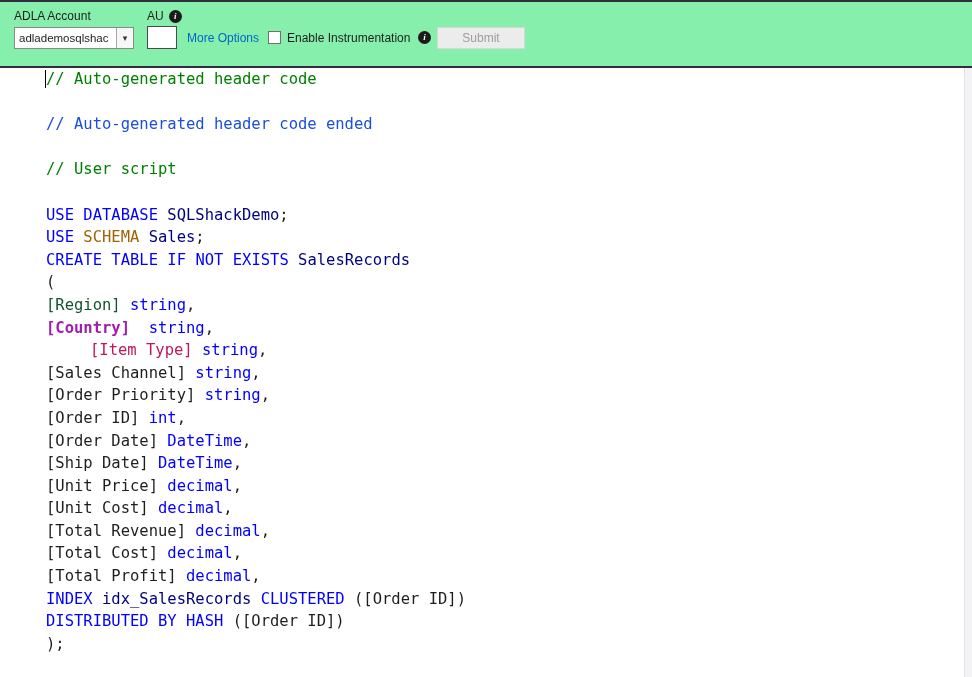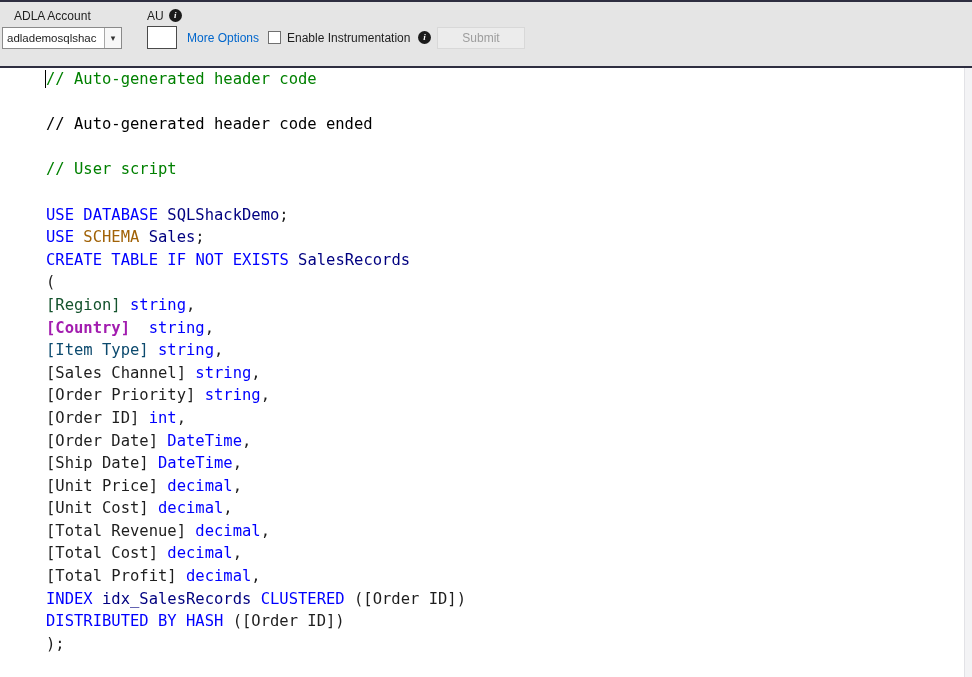--- a/index.html
+++ b/index.html
@@ -1,31 +1,31 @@
 <!DOCTYPE html>
 <html><head>
 <meta charset="utf-8">
 <style>
   * { margin:0; padding:0; box-sizing:border-box; }
   html,body { width:972px; height:677px; overflow:hidden; background:#ffffff;
               font-family:"Liberation Sans", sans-serif; }
 
   .top-line { height:2px; background:#2e2e40; }
 
-  .toolbar { position:relative; height:64px; background:#e5e5e5; }
+  .toolbar { position:relative; height:64px; background:#86efac; }
 
   .tb-label { position:absolute; font-size:12px; color:#1e1e1e; white-space:nowrap; }
   .adla-label { left:14px; top:7px; }
-  .au-label-wrap { position:absolute; left:147px; top:7px; display:flex; align-items:flex-start; gap:5px; }
+  .au-label-wrap { position:absolute; left:147px; top:7px; display:flex; align-items:center; gap:5px; }
 
   .info-icon { width:13px; height:13px; border-radius:50%; background:#1b1b1b; color:#ffffff;
                font-size:9px; font-weight:bold; font-family:"Liberation Serif", serif; font-style:italic;
                display:inline-flex; align-items:center; justify-content:center; line-height:1; }
 
-  .combo { position:absolute; left:2px; top:25px; width:120px; height:22px;
+  .combo { position:absolute; left:14px; top:25px; width:120px; height:22px;
            border:1px solid #8a8a8a; background:#ffffff; display:flex; align-items:stretch; }
   .combo-text { flex:1; font-size:11.5px; color:#1e1e1e; padding-left:4px; display:flex;
                 align-items:center; white-space:nowrap; overflow:hidden; }
   .combo-btn { width:17px; border-left:1px solid #a8a8a8; background:#f7f7f7; color:#333333;
                font-size:9px; display:flex; align-items:center; justify-content:center; cursor:default; }
 
   .au-input { position:absolute; left:147px; top:24px; width:30px; height:23px;
               border:1px solid #4a4a4a; font-size:12px; padding:0 3px;
               font-family:"Liberation Sans", sans-serif; }
 
@@ -87,31 +87,31 @@
     <button class="submit-btn" disabled="">Submit</button>
   </div>
 
   <div class="divider"></div>
 
   <div class="editor">
     <div class="caret"></div>
     <div class="code">
         <div class="code-line"><span style="color: rgb(0, 128, 0);">// Auto-generated header code</span></div>
         <div class="code-line">&nbsp;</div>
-        <div class="code-line"><span style="color: #000000;">// Auto-generated header code ended</span></div>
+        <div class="code-line"><span style="color: #1d4ed8;">// Auto-generated header code ended</span></div>
         <div class="code-line">&nbsp;</div>
         <div class="code-line"><span style="color: rgb(0, 128, 0);">// User script</span></div>
         <div class="code-line">&nbsp;</div>
         <div class="code-line"><span style="color: rgb(0, 0, 255);">USE</span><span style="color: rgb(30, 30, 30);"> </span><span style="color: rgb(0, 0, 255);">DATABASE</span><span style="color: rgb(30, 30, 30);"> </span><span style="color: rgb(0, 0, 128);">SQLShackDemo</span><span style="color: rgb(30, 30, 30);">;</span></div>
         <div class="code-line"><span style="color: rgb(0, 0, 255);">USE</span><span style="color: rgb(30, 30, 30);"> </span><span style="color: #a16207;">SCHEMA</span><span style="color: rgb(30, 30, 30);"> </span><span style="color: rgb(0, 0, 128);">Sales</span><span style="color: rgb(30, 30, 30);">;</span></div>
         <div class="code-line"><span style="color: rgb(0, 0, 255);">CREATE</span><span style="color: rgb(30, 30, 30);"> </span><span style="color: rgb(0, 0, 255);">TABLE</span><span style="color: rgb(30, 30, 30);"> </span><span style="color: rgb(0, 0, 255);">IF</span><span style="color: rgb(30, 30, 30);"> </span><span style="color: rgb(0, 0, 255);">NOT</span><span style="color: rgb(30, 30, 30);"> </span><span style="color: rgb(0, 0, 255);">EXISTS</span><span style="color: rgb(30, 30, 30);"> </span><span style="color: rgb(0, 0, 128);">SalesRecords</span></div>
         <div class="code-line"><span style="color: rgb(30, 30, 30);">(</span></div>
         <div class="code-line"><span style="color: #14532d;">[Region] </span><span style="color: rgb(0, 0, 255);">string</span><span style="color: rgb(30, 30, 30);">,</span></div>
         <div class="code-line"><span style="color: #a21caf; font-weight: bold;">[Country]  </span><span style="color: rgb(0, 0, 255);">string</span><span style="color: rgb(30, 30, 30);">,</span></div>
-        <div class="code-line"><span style="color: #0c4a6e;">[Item Type] </span><span style="color: rgb(0, 0, 255);">string</span><span style="color: rgb(30, 30, 30);">,</span></div>
+        <div class="code-line"><span style="color: #be185d; margin-left: 44px;">[Item Type] </span><span style="color: rgb(0, 0, 255);">string</span><span style="color: rgb(30, 30, 30);">,</span></div>
         <div class="code-line"><span style="color: rgb(30, 30, 30);">[Sales Channel] </span><span style="color: rgb(0, 0, 255);">string</span><span style="color: rgb(30, 30, 30);">,</span></div>
         <div class="code-line"><span style="color: rgb(30, 30, 30);">[Order Priority] </span><span style="color: rgb(0, 0, 255);">string</span><span style="color: rgb(30, 30, 30);">,</span></div>
         <div class="code-line"><span style="color: rgb(30, 30, 30);">[Order ID] </span><span style="color: rgb(0, 0, 255);">int</span><span style="color: rgb(30, 30, 30);">,</span></div>
         <div class="code-line"><span style="color: rgb(30, 30, 30);">[Order Date] </span><span style="color: rgb(0, 0, 255);">DateTime</span><span style="color: rgb(30, 30, 30);">,</span></div>
         <div class="code-line"><span style="color: rgb(30, 30, 30);">[Ship Date] </span><span style="color: rgb(0, 0, 255);">DateTime</span><span style="color: rgb(30, 30, 30);">,</span></div>
         <div class="code-line"><span style="color: rgb(30, 30, 30);">[Unit Price] </span><span style="color: rgb(0, 0, 255);">decimal</span><span style="color: rgb(30, 30, 30);">,</span></div>
         <div class="code-line"><span style="color: rgb(30, 30, 30); text-align: right;">[Unit Cost] </span><span style="color: rgb(0, 0, 255);">decimal</span><span style="color: rgb(30, 30, 30);">,</span></div>
         <div class="code-line"><span style="color: rgb(30, 30, 30);">[Total Revenue] </span><span style="color: rgb(0, 0, 255);">decimal</span><span style="color: rgb(30, 30, 30);">,</span></div>
         <div class="code-line"><span style="color: rgb(30, 30, 30);">[Total Cost] </span><span style="color: rgb(0, 0, 255);">decimal</span><span style="color: rgb(30, 30, 30);">,</span></div>
         <div class="code-line"><span style="color: rgb(30, 30, 30);">[Total Profit] </span><span style="color: rgb(0, 0, 255);">decimal</span><span style="color: rgb(30, 30, 30);">,</span></div>

